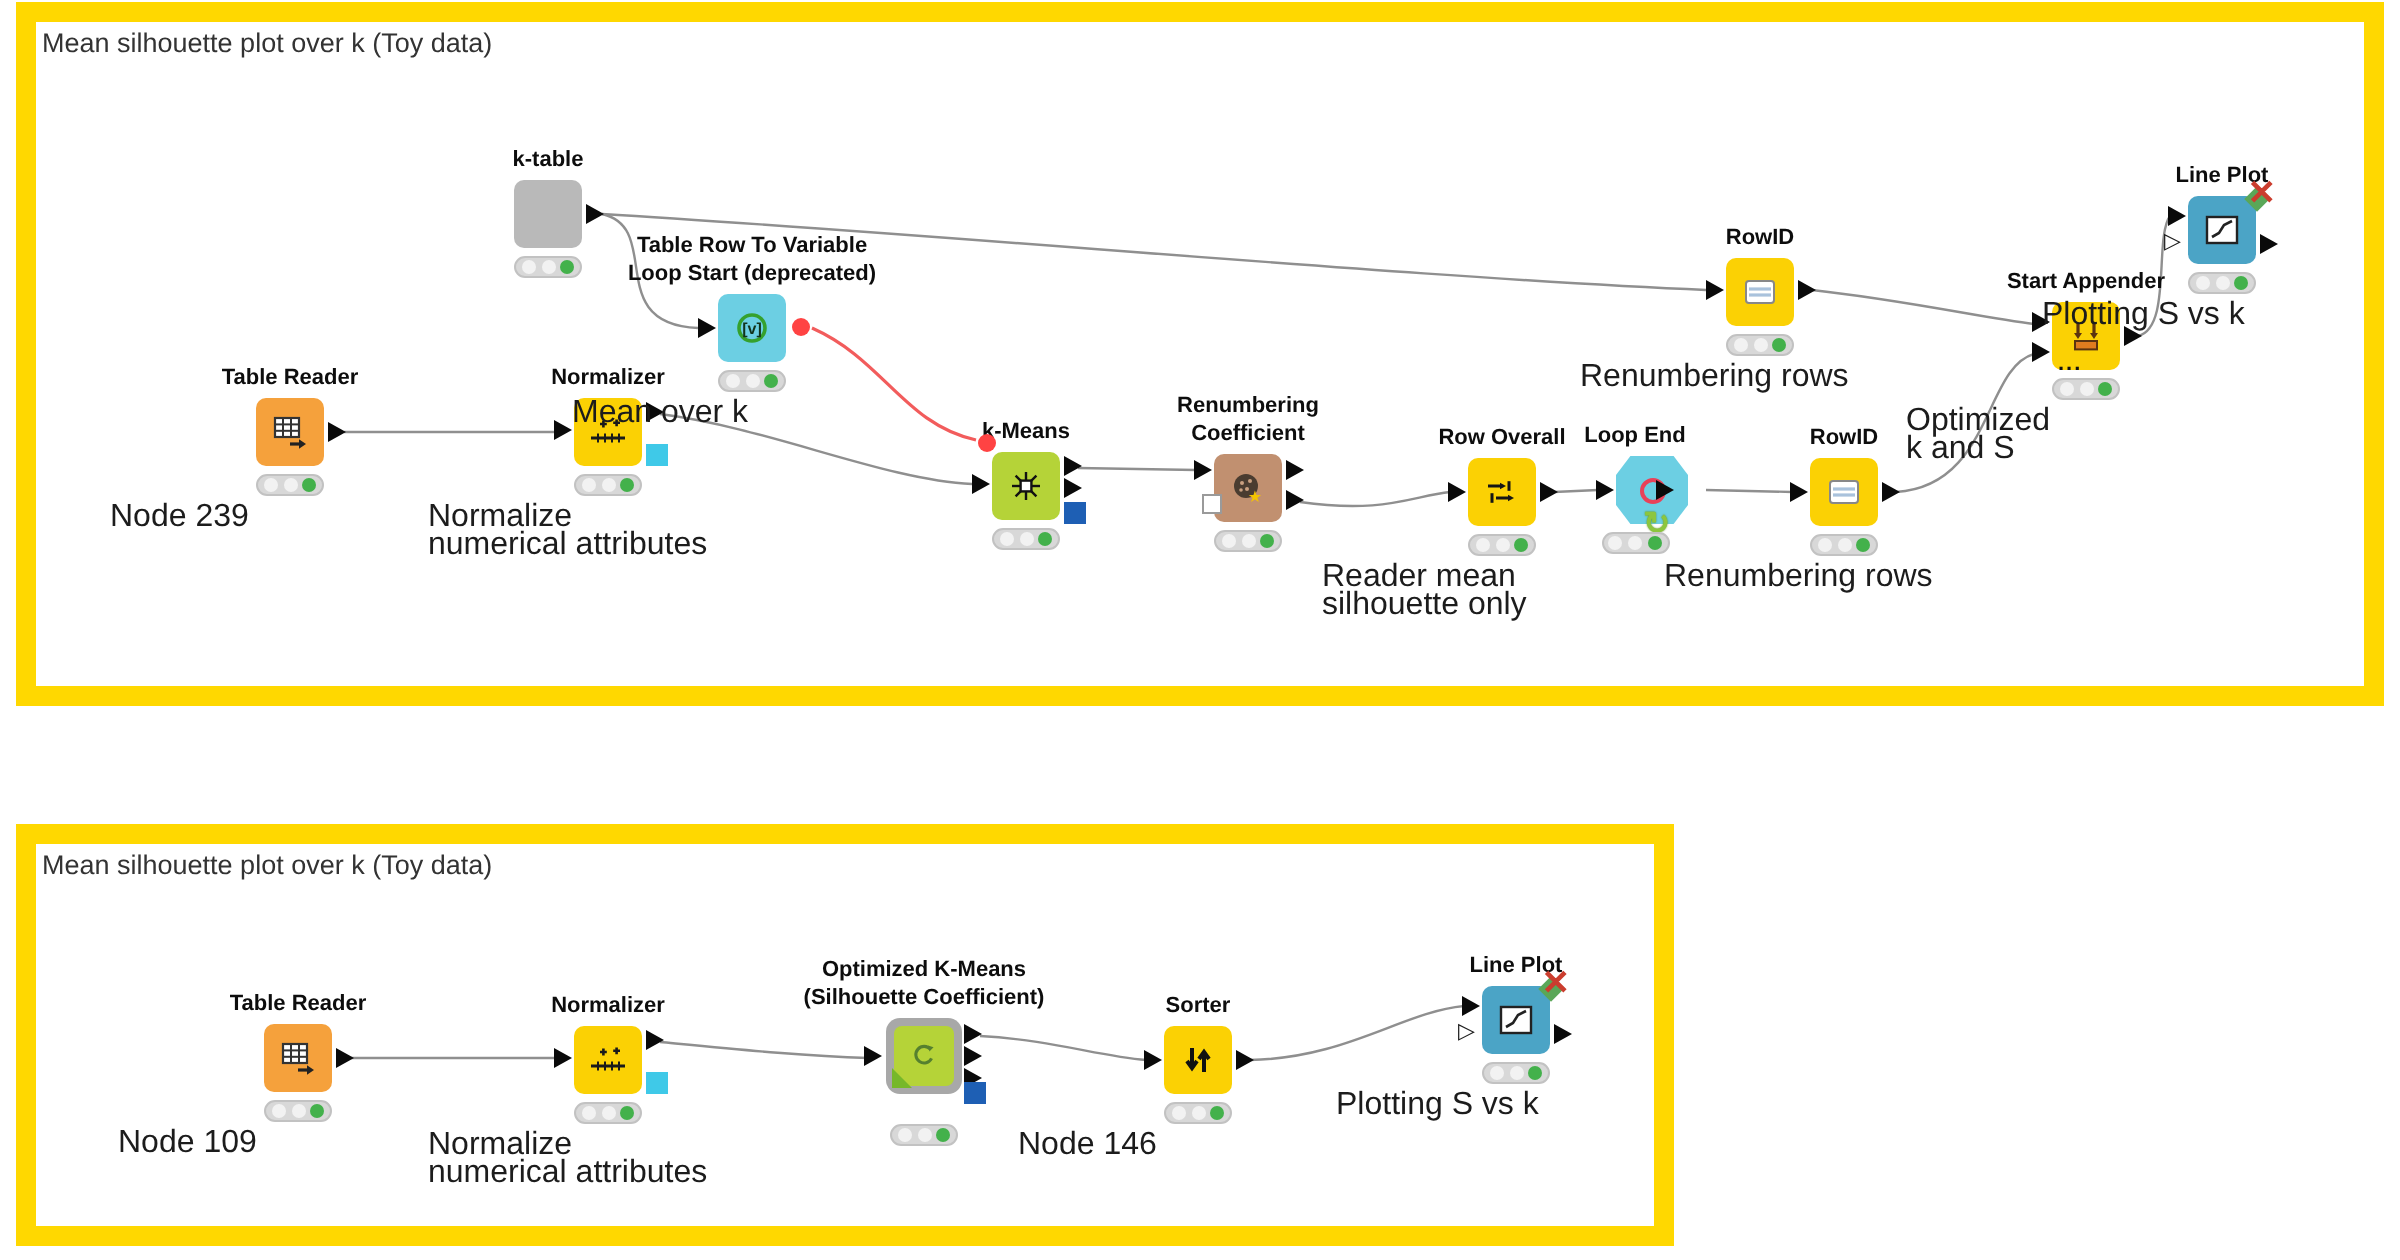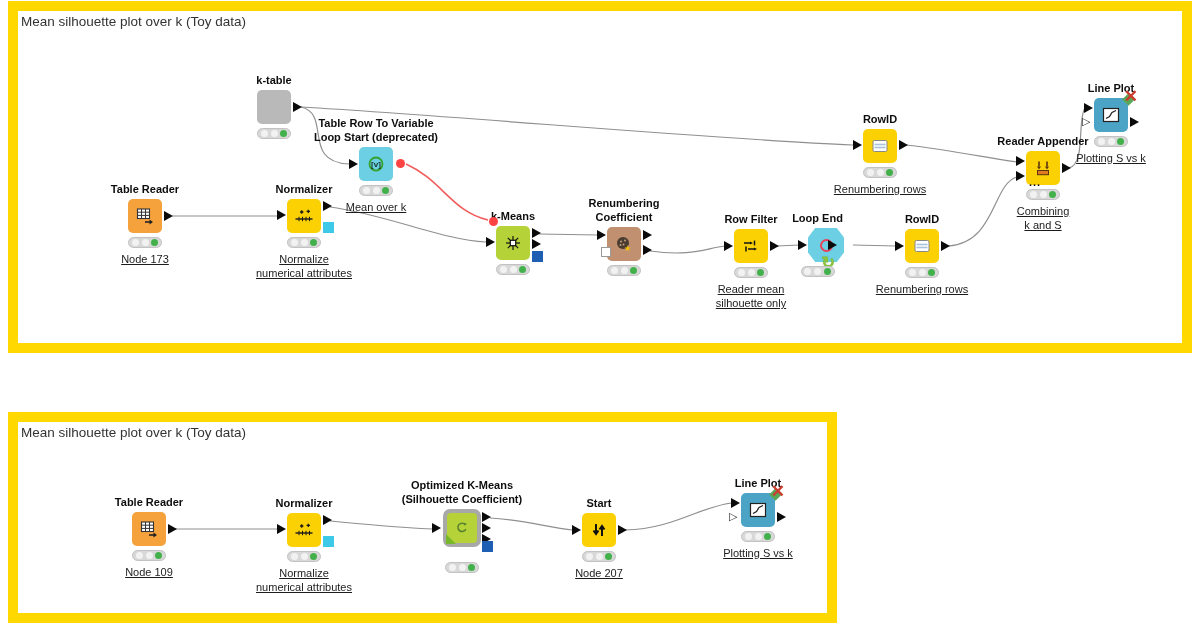--- a/index.html
+++ b/index.html
@@ -20,21 +20,21 @@
   .component .nbody{width:30px;height:30px;border-radius:4px;}
   .fold{position:absolute;left:3px;bottom:3px;width:0;height:0;border-bottom:10px solid #76B82A;border-right:10px solid transparent;z-index:3;}
   .ntitle{position:absolute;bottom:calc(100% + 3px);left:50%;transform:translateX(-50%);width:180px;
           text-align:center;font-weight:bold;font-size:11px;line-height:14px;white-space:pre-line;color:#0d0d0d;}
   .tl{position:absolute;top:calc(100% + 4px);left:50%;transform:translateX(-50%);width:34px;height:11px;
       background:#D8D8D8;border:1px solid #c2c2c2;border-radius:6px;box-sizing:border-box;
       display:flex;align-items:center;justify-content:space-evenly;}
   .dot{width:7px;height:7px;border-radius:50%;background:#F2F2F2;}
   .dot.on{background:#43B14B;}
   .nsub{position:absolute;top:calc(100% + 19px);left:50%;transform:translateX(-50%);width:180px;
-        text-align:center;font-size:11px;line-height:14px;white-space:pre-line;color:#1c1c1c;text-decoration:underline;}
+        text-align:left;font-size:16px;line-height:14px;white-space:pre-line;color:#1c1c1c;}
   .p-in,.p-out{position:absolute;width:0;height:0;border-top:5px solid transparent;border-bottom:5px solid transparent;border-left:9px solid #0a0a0a;}
   .p-in{left:-10px;} .p-out{right:-11px;}
   .p-hollow{position:absolute;left:-12px;font-size:11px;line-height:11px;color:#1a1a1a;}
   .fv-dot{position:absolute;width:9px;height:9px;border-radius:50%;background:#FF4343;}
   .sq{position:absolute;width:11px;height:11px;}
   .sq-cyan{background:#3FC9E8;right:-13px;top:23px;}
   .sq-blue{background:#1E5FB4;}
   .loop-arrow{position:absolute;right:-8px;bottom:-9px;font-size:16px;line-height:16px;font-weight:bold;color:#8CC63E;text-shadow:0 0 1px #5a8f1e;}
   .err-bg{position:absolute;top:-3px;right:-5px;width:9px;height:9px;background:#5AA758;transform:rotate(45deg);}
   .err-x{position:absolute;top:-10px;right:-10px;font-size:17px;line-height:17px;font-weight:bold;color:#CB3D2E;}
@@ -98,21 +98,21 @@
           <path d="M14.5,13.6 L18,16 L14.5,18.4 Z" fill="#222"></path>
         </svg>
       </span>
   </div>
   <span class="p-out" style="top:12px"></span>
   <div class="tl">
       <span class="dot"></span>
       <span class="dot"></span>
       <span class="dot on"></span>
     </div>
-  <div class="nsub">Node 173</div>
+  <div class="nsub">Node 239</div>
 </div>
 
 <div class="node" style="left:287px;top:199px">
   <div class="ntitle">Normalizer</div>
   <div class="nbody c-yellow">
     <span>
         <svg class="icon" width="20" height="20" viewBox="0 0 20 20" stroke="#1a1a1a" fill="none">
           <line x1="1.5" y1="13" x2="18.5" y2="13" stroke-width="1.4"></line>
           <line x1="5" y1="10.8" x2="5" y2="15.2"></line>
           <line x1="8.5" y1="10.8" x2="8.5" y2="15.2"></line>
@@ -203,21 +203,21 @@
   <span class="p-out" style="top:18px"></span>
   <div class="tl">
       <span class="dot"></span>
       <span class="dot"></span>
       <span class="dot on"></span>
     </div>
   <div class="nsub"></div>
 </div>
 
 <div class="node" style="left:734px;top:229px">
-  <div class="ntitle">Row Filter</div>
+  <div class="ntitle">Row Overall</div>
   <div class="nbody c-yellow">
     <span>
         <svg class="icon" width="20" height="20" viewBox="0 0 20 20" stroke="#151515" stroke-width="1.5" fill="none">
           <path d="M3,7 h6"></path>
           <path d="M9,5.4 L12,7 L9,8.6 Z" fill="#151515" stroke="none"></path>
           <line x1="13.5" y1="4.6" x2="13.5" y2="9.4"></line>
           <line x1="5" y1="10.6" x2="5" y2="15.4"></line>
           <path d="M7,13 h6"></path>
           <path d="M13,11.4 L16,13 L13,14.6 Z" fill="#151515" stroke="none"></path>
         </svg>
@@ -286,42 +286,42 @@
   <span class="p-out" style="top:12px"></span>
   <div class="tl">
       <span class="dot"></span>
       <span class="dot"></span>
       <span class="dot on"></span>
     </div>
   <div class="nsub">Renumbering rows</div>
 </div>
 
 <div class="node" style="left:1026px;top:151px">
-  <div class="ntitle">Reader Appender</div>
+  <div class="ntitle">Start Appender</div>
   <div class="nbody c-yellow">
     <span>
         <svg class="icon" width="20" height="20" viewBox="0 0 20 20">
           <path d="M6,3.5 v5" stroke="#5B3410" stroke-width="1.6"></path>
           <path d="M4,8.5 L8,8.5 L6,11.5 Z" fill="#5B3410"></path>
           <path d="M14,3.5 v5" stroke="#5B3410" stroke-width="1.6"></path>
           <path d="M12,8.5 L16,8.5 L14,11.5 Z" fill="#5B3410"></path>
           <rect x="4.5" y="12.5" width="11" height="4.2" fill="#E07C1F" stroke="#5B3410"></rect>
         </svg>
       </span>
     <span class="dots">...</span>
   </div>
   <span class="p-in" style="top:5px"></span>
   <span class="p-in" style="top:20px"></span>
   <span class="p-out" style="top:12px"></span>
   <div class="tl">
       <span class="dot"></span>
       <span class="dot"></span>
       <span class="dot on"></span>
     </div>
-  <div class="nsub">Combining
+  <div class="nsub">Optimized
 k and S</div>
 </div>
 
 <div class="node" style="left:1094px;top:98px">
   <div class="ntitle">Line Plot</div>
   <div class="nbody c-blue">
     <span>
         <svg class="icon" width="20" height="20" viewBox="0 0 20 20">
           <rect x="2.5" y="3.5" width="15" height="13" fill="#fff" stroke="#222" stroke-width="1.2"></rect>
           <path d="M5,13.5 L8.5,11.5 L11,7.5 L15,5.5" stroke="#222" stroke-width="1.3" fill="none"></path>
@@ -413,39 +413,39 @@
   <span class="sq sq-blue" style="right:-12px;top:32px"></span>
   <div class="tl">
       <span class="dot"></span>
       <span class="dot"></span>
       <span class="dot on"></span>
     </div>
   <div class="nsub"></div>
 </div>
 
 <div class="node" style="left:582px;top:513px">
-  <div class="ntitle">Start</div>
+  <div class="ntitle">Sorter</div>
   <div class="nbody c-yellow">
     <span>
         <svg class="icon" width="20" height="20" viewBox="0 0 20 20" stroke="#111" stroke-width="2" fill="none">
           <path d="M7,4 v9"></path>
           <path d="M4.5,10.5 L7,14 L9.5,10.5" fill="none"></path>
           <path d="M13,16 v-9"></path>
           <path d="M10.5,9.5 L13,6 L15.5,9.5" fill="none"></path>
         </svg>
       </span>
   </div>
   <span class="p-in" style="top:12px"></span>
   <span class="p-out" style="top:12px"></span>
   <div class="tl">
       <span class="dot"></span>
       <span class="dot"></span>
       <span class="dot on"></span>
     </div>
-  <div class="nsub">Node 207</div>
+  <div class="nsub">Node 146</div>
 </div>
 
 <div class="node" style="left:741px;top:493px">
   <div class="ntitle">Line Plot</div>
   <div class="nbody c-blue">
     <span>
         <svg class="icon" width="20" height="20" viewBox="0 0 20 20">
           <rect x="2.5" y="3.5" width="15" height="13" fill="#fff" stroke="#222" stroke-width="1.2"></rect>
           <path d="M5,13.5 L8.5,11.5 L11,7.5 L15,5.5" stroke="#222" stroke-width="1.3" fill="none"></path>
         </svg>

